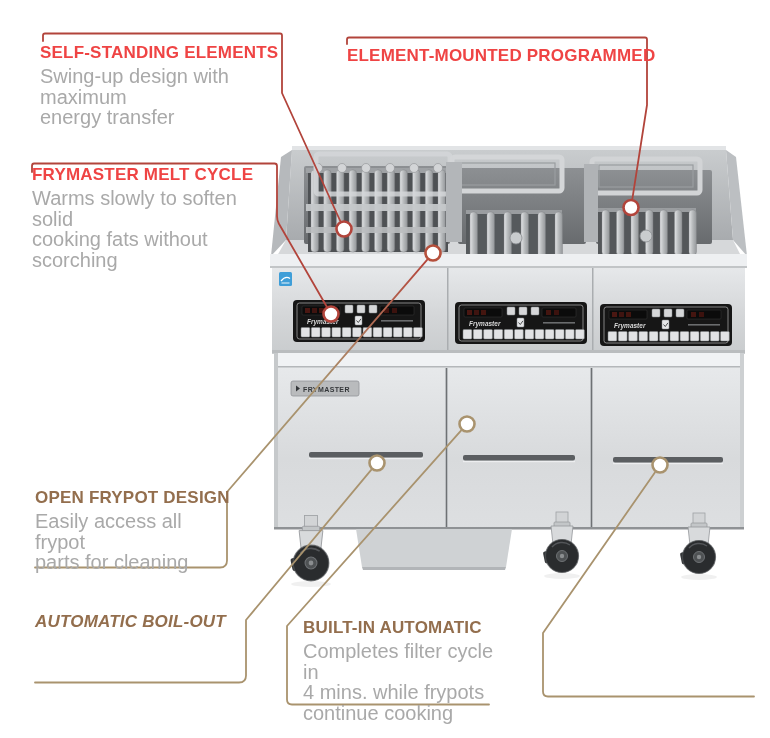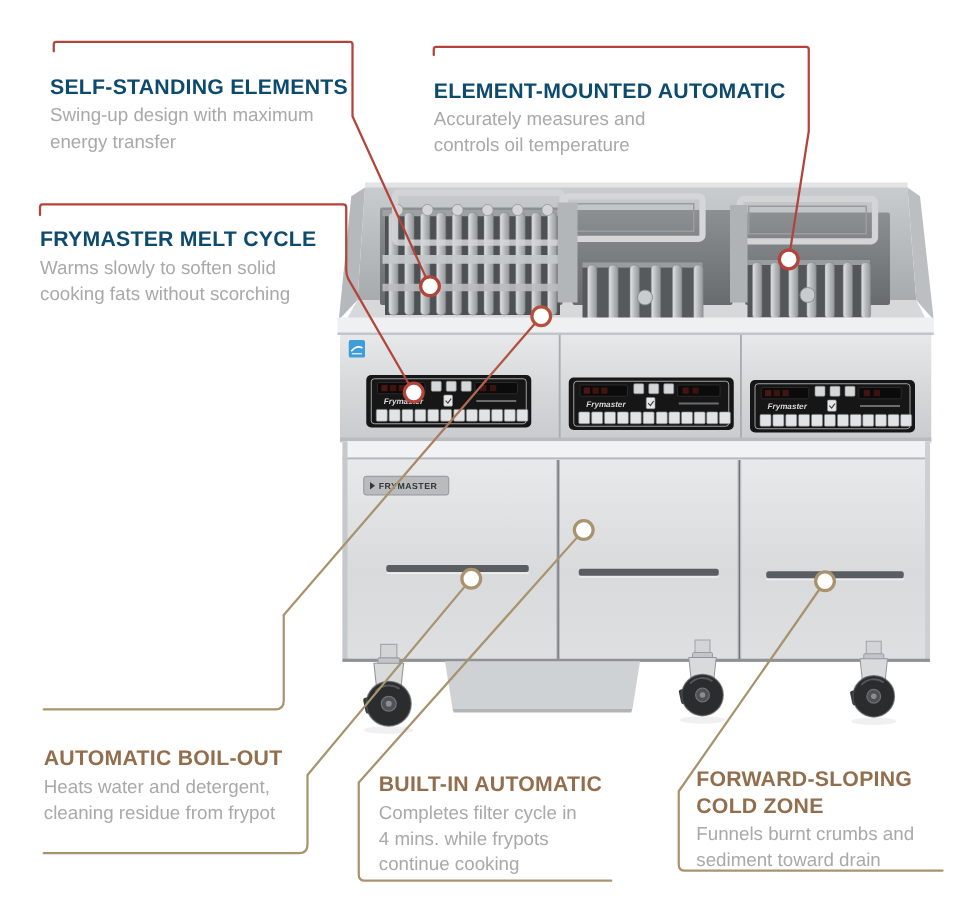--- a/index.html
+++ b/index.html
@@ -2,22 +2,22 @@
 <html><head>
 <meta charset="utf-8">
 <style>
   html,body{margin:0;padding:0;background:#ffffff;}
   .canvas{position:relative;width:770px;height:738px;background:#ffffff;overflow:hidden;
           font-family:"Liberation Sans", sans-serif;}
   .art{position:absolute;left:0;top:0;z-index:1;}
   .callout{position:absolute;z-index:2;}
   .callout-title{font-weight:700;font-size:17px;line-height:21px;letter-spacing:.2px;
                  white-space:pre-line;margin:0 0 3px 0;}
-  .callout-desc{font-size:15px;line-height:20.5px;color:#a9a9a9;white-space:pre-line;}
-  .red .callout-title{color:#0c4a6e;margin-top:17px;}
+  .callout-desc{font-size:20px;line-height:20.5px;color:#a9a9a9;white-space:pre-line;}
+  .red .callout-title{color:#ef4444;}
   .tan .callout-title{color:#936e4d;}
 </style>
 </head>
 <body>
 
 <div class="canvas">
 
 <svg class="art" width="770" height="738" viewBox="0 0 770 738">
   <defs>
     <linearGradient id="gWall" x1="0" y1="0" x2="0" y2="1">
@@ -241,45 +241,40 @@
   </g>
 </svg>
 
 <div class="callout red" style="left:40px;top:42px;width:250px;">
   <div class="callout-title">SELF-STANDING ELEMENTS</div>
   <div class="callout-desc">Swing-up design with maximum
 energy transfer</div>
 </div>
 
 <div class="callout red" style="left:347px;top:45px;width:310px;">
-  <div class="callout-title">ELEMENT-MOUNTED AUTOMATIC</div>
-  <div class="callout-desc">Accurately measures and
-controls oil temperature</div>
+  <div class="callout-title">ELEMENT-MOUNTED PROGRAMMED</div>
 </div>
 
 <div class="callout red" style="left:32px;top:164px;width:250px;">
   <div class="callout-title">FRYMASTER MELT CYCLE</div>
   <div class="callout-desc">Warms slowly to soften solid
 cooking fats without scorching</div>
 </div>
 
-
-<div class="callout tan" style="left:35px;top:596px;width:215px;">
+<div class="callout tan" style="left:35px;top:487px;width:200px;">
+  <div class="callout-title">OPEN FRYPOT DESIGN</div>
+  <div class="callout-desc">Easily access all frypot
+parts for cleaning</div>
+</div>
+
+<div class="callout tan" style="left:35px;top:611px;width:215px;font-style:italic;">
   <div class="callout-title">AUTOMATIC BOIL-OUT</div>
-  <div class="callout-desc">Heats water and detergent,
-cleaning residue from frypot</div>
 </div>
 
 <div class="callout tan" style="left:303px;top:617px;width:195px;">
   <div class="callout-title">BUILT-IN AUTOMATIC</div>
   <div class="callout-desc">Completes filter cycle in
 4 mins. while frypots
 continue cooking</div>
 </div>
 
-<div class="callout tan" style="left:557px;top:613px;width:200px;">
-  <div class="callout-title">FORWARD-SLOPING
-COLD ZONE</div>
-  <div class="callout-desc">Funnels burnt crumbs and
-sediment toward drain</div>
-</div>
 
 </div>
 
 </body></html>

